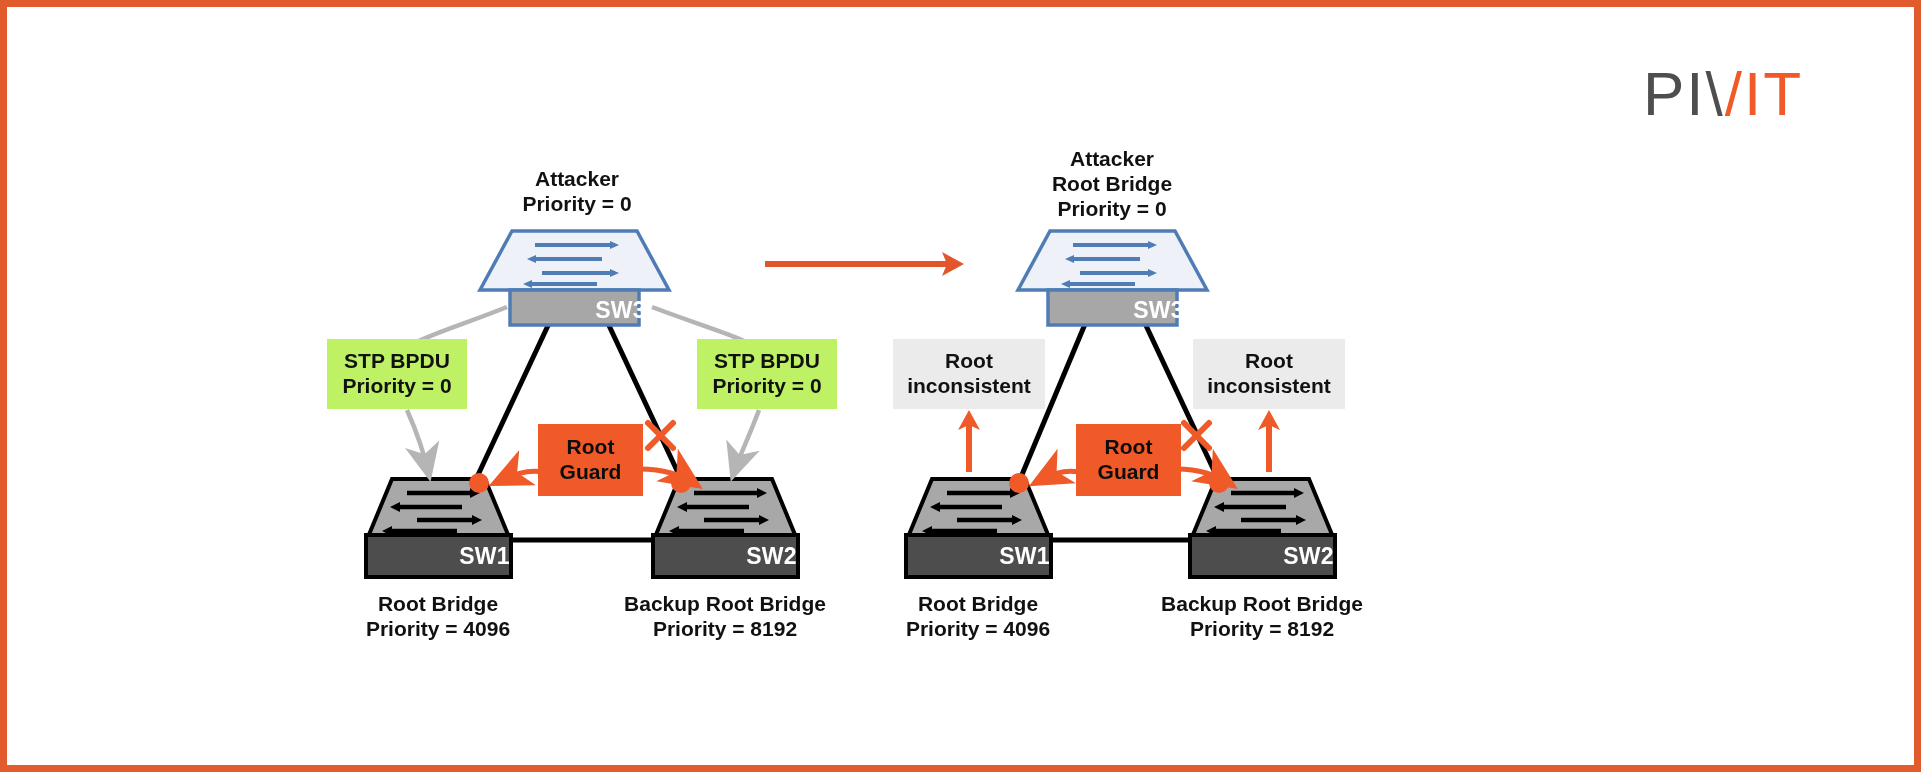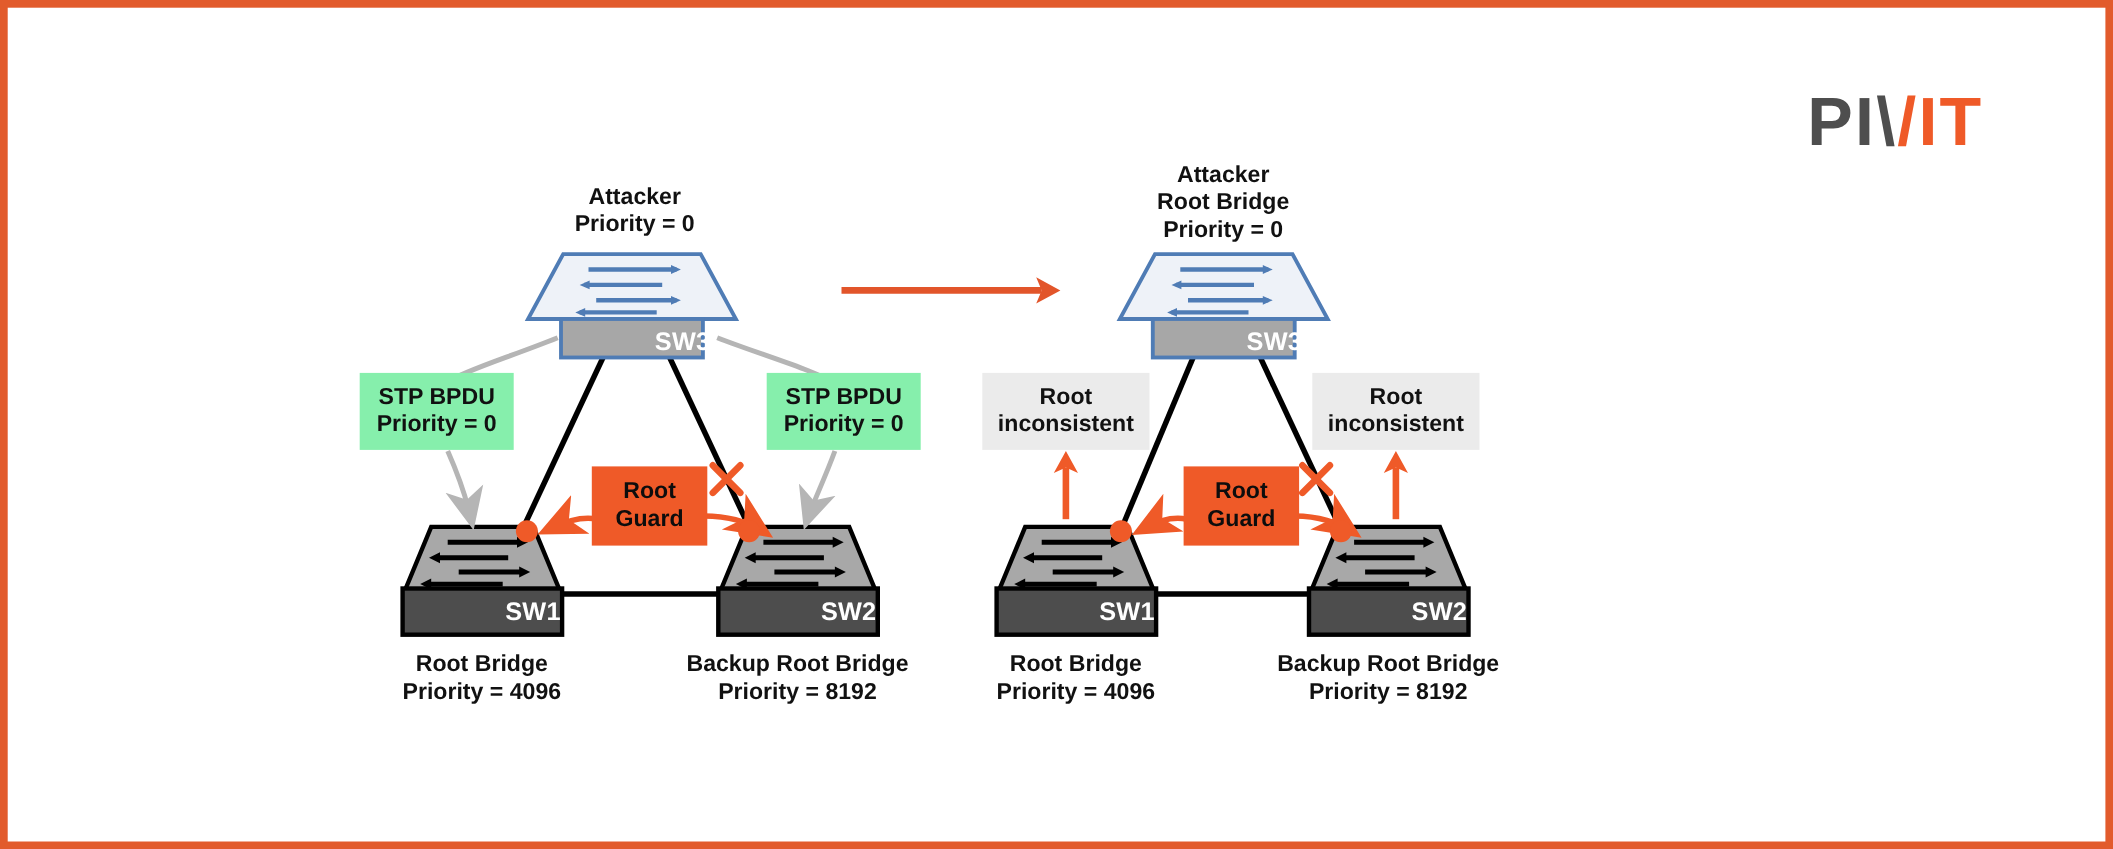--- a/index.html
+++ b/index.html
@@ -52,45 +52,44 @@
     align-items: center;
     justify-content: center;
     text-align: center;
     font-weight: bold;
     font-size: 21px;
     line-height: 1.18;
     color: #111111;
     white-space: pre-line;
     font-family: "Liberation Sans", sans-serif;
   }
-  .box-gray-dark { background: #86efac; }
+  .box-gray-dark { background: #bef264; }
   .box-gray-light { background: #ebebeb; }
   .box-orange {
     background: #ef5a28;
     color: #0d0d0d;
   }
   .swname {
     position: absolute;
     color: #ffffff;
     font-weight: bold;
     font-size: 23px;
     text-align: center;
     font-family: "Liberation Sans", sans-serif;
     letter-spacing: 0.2px;
     margin-left: 46px;
   }
   .logo {
     position: absolute;
     font-size: 62px;
     letter-spacing: 2px;
     font-family: "Liberation Sans", sans-serif;
-    font-weight: 700;
+    font-weight: 400;
     line-height: 1;
     user-select: none;
-    margin-top: 18px;
   }
   .logo .gray { color: #4e4e4e; }
   .logo .orange { color: #ef5a28; }
 </style>
 </head>
 <body>
 
 <div id="page">
   <div id="canvas">
 

